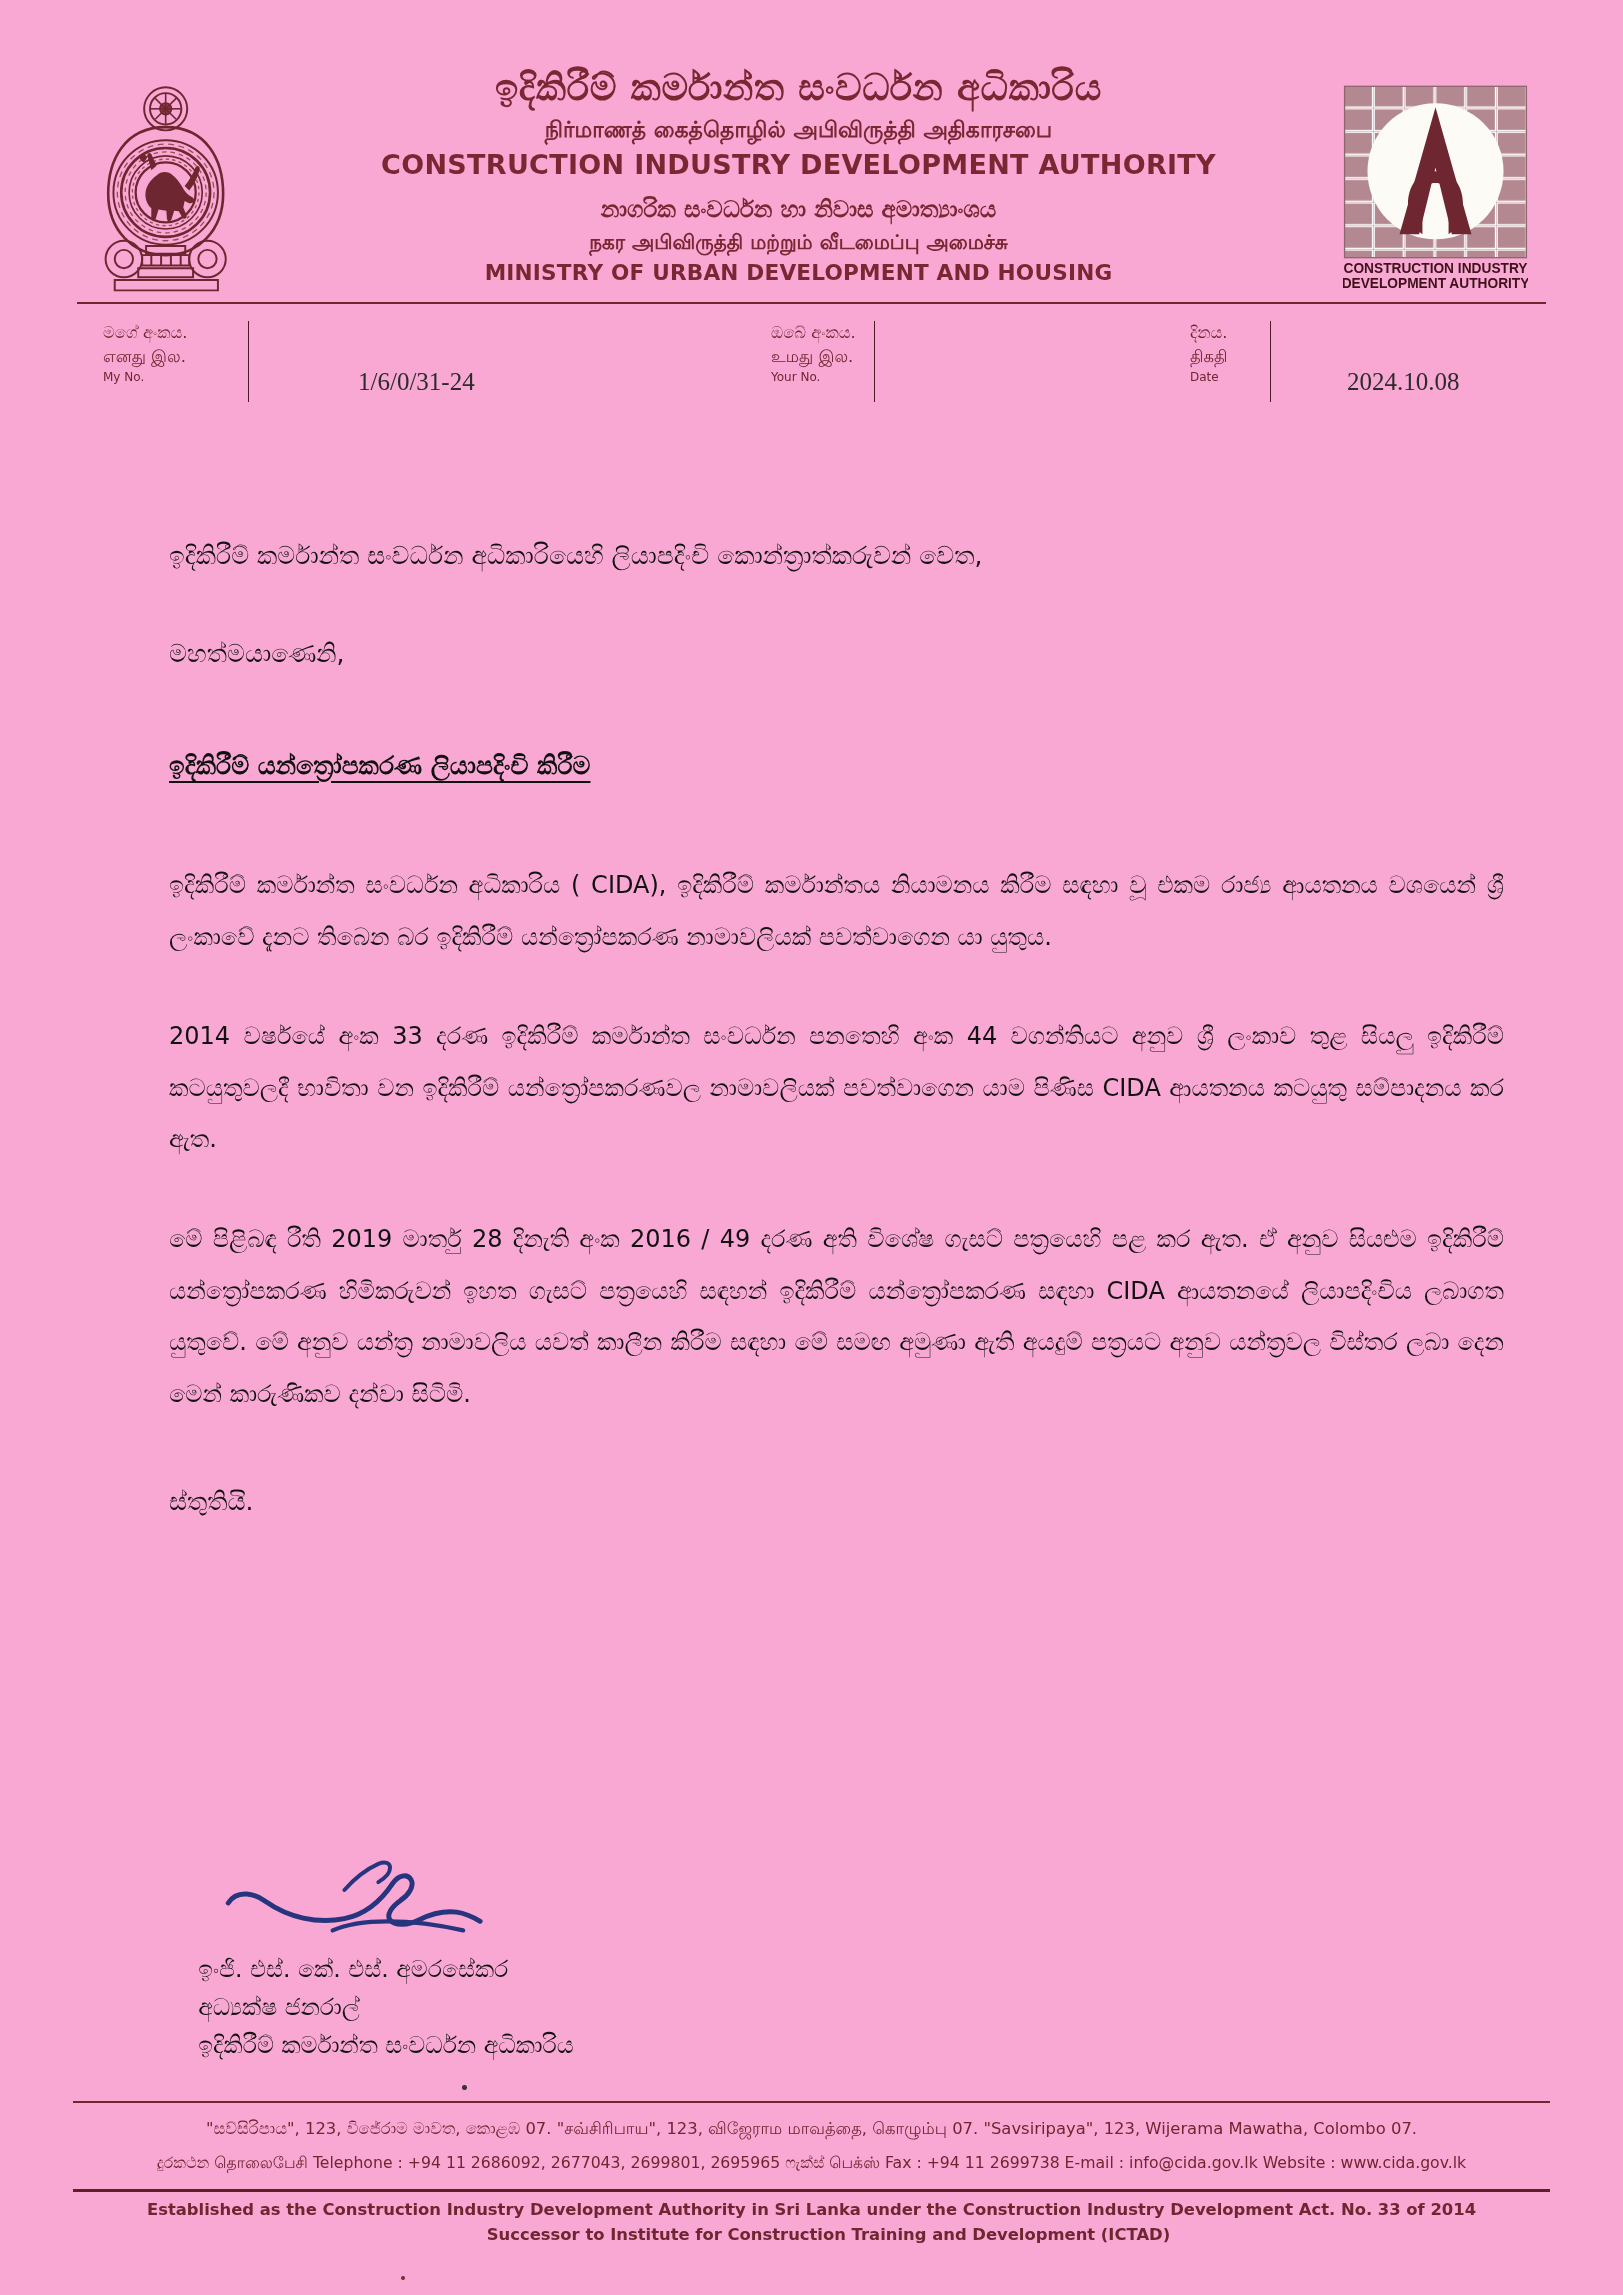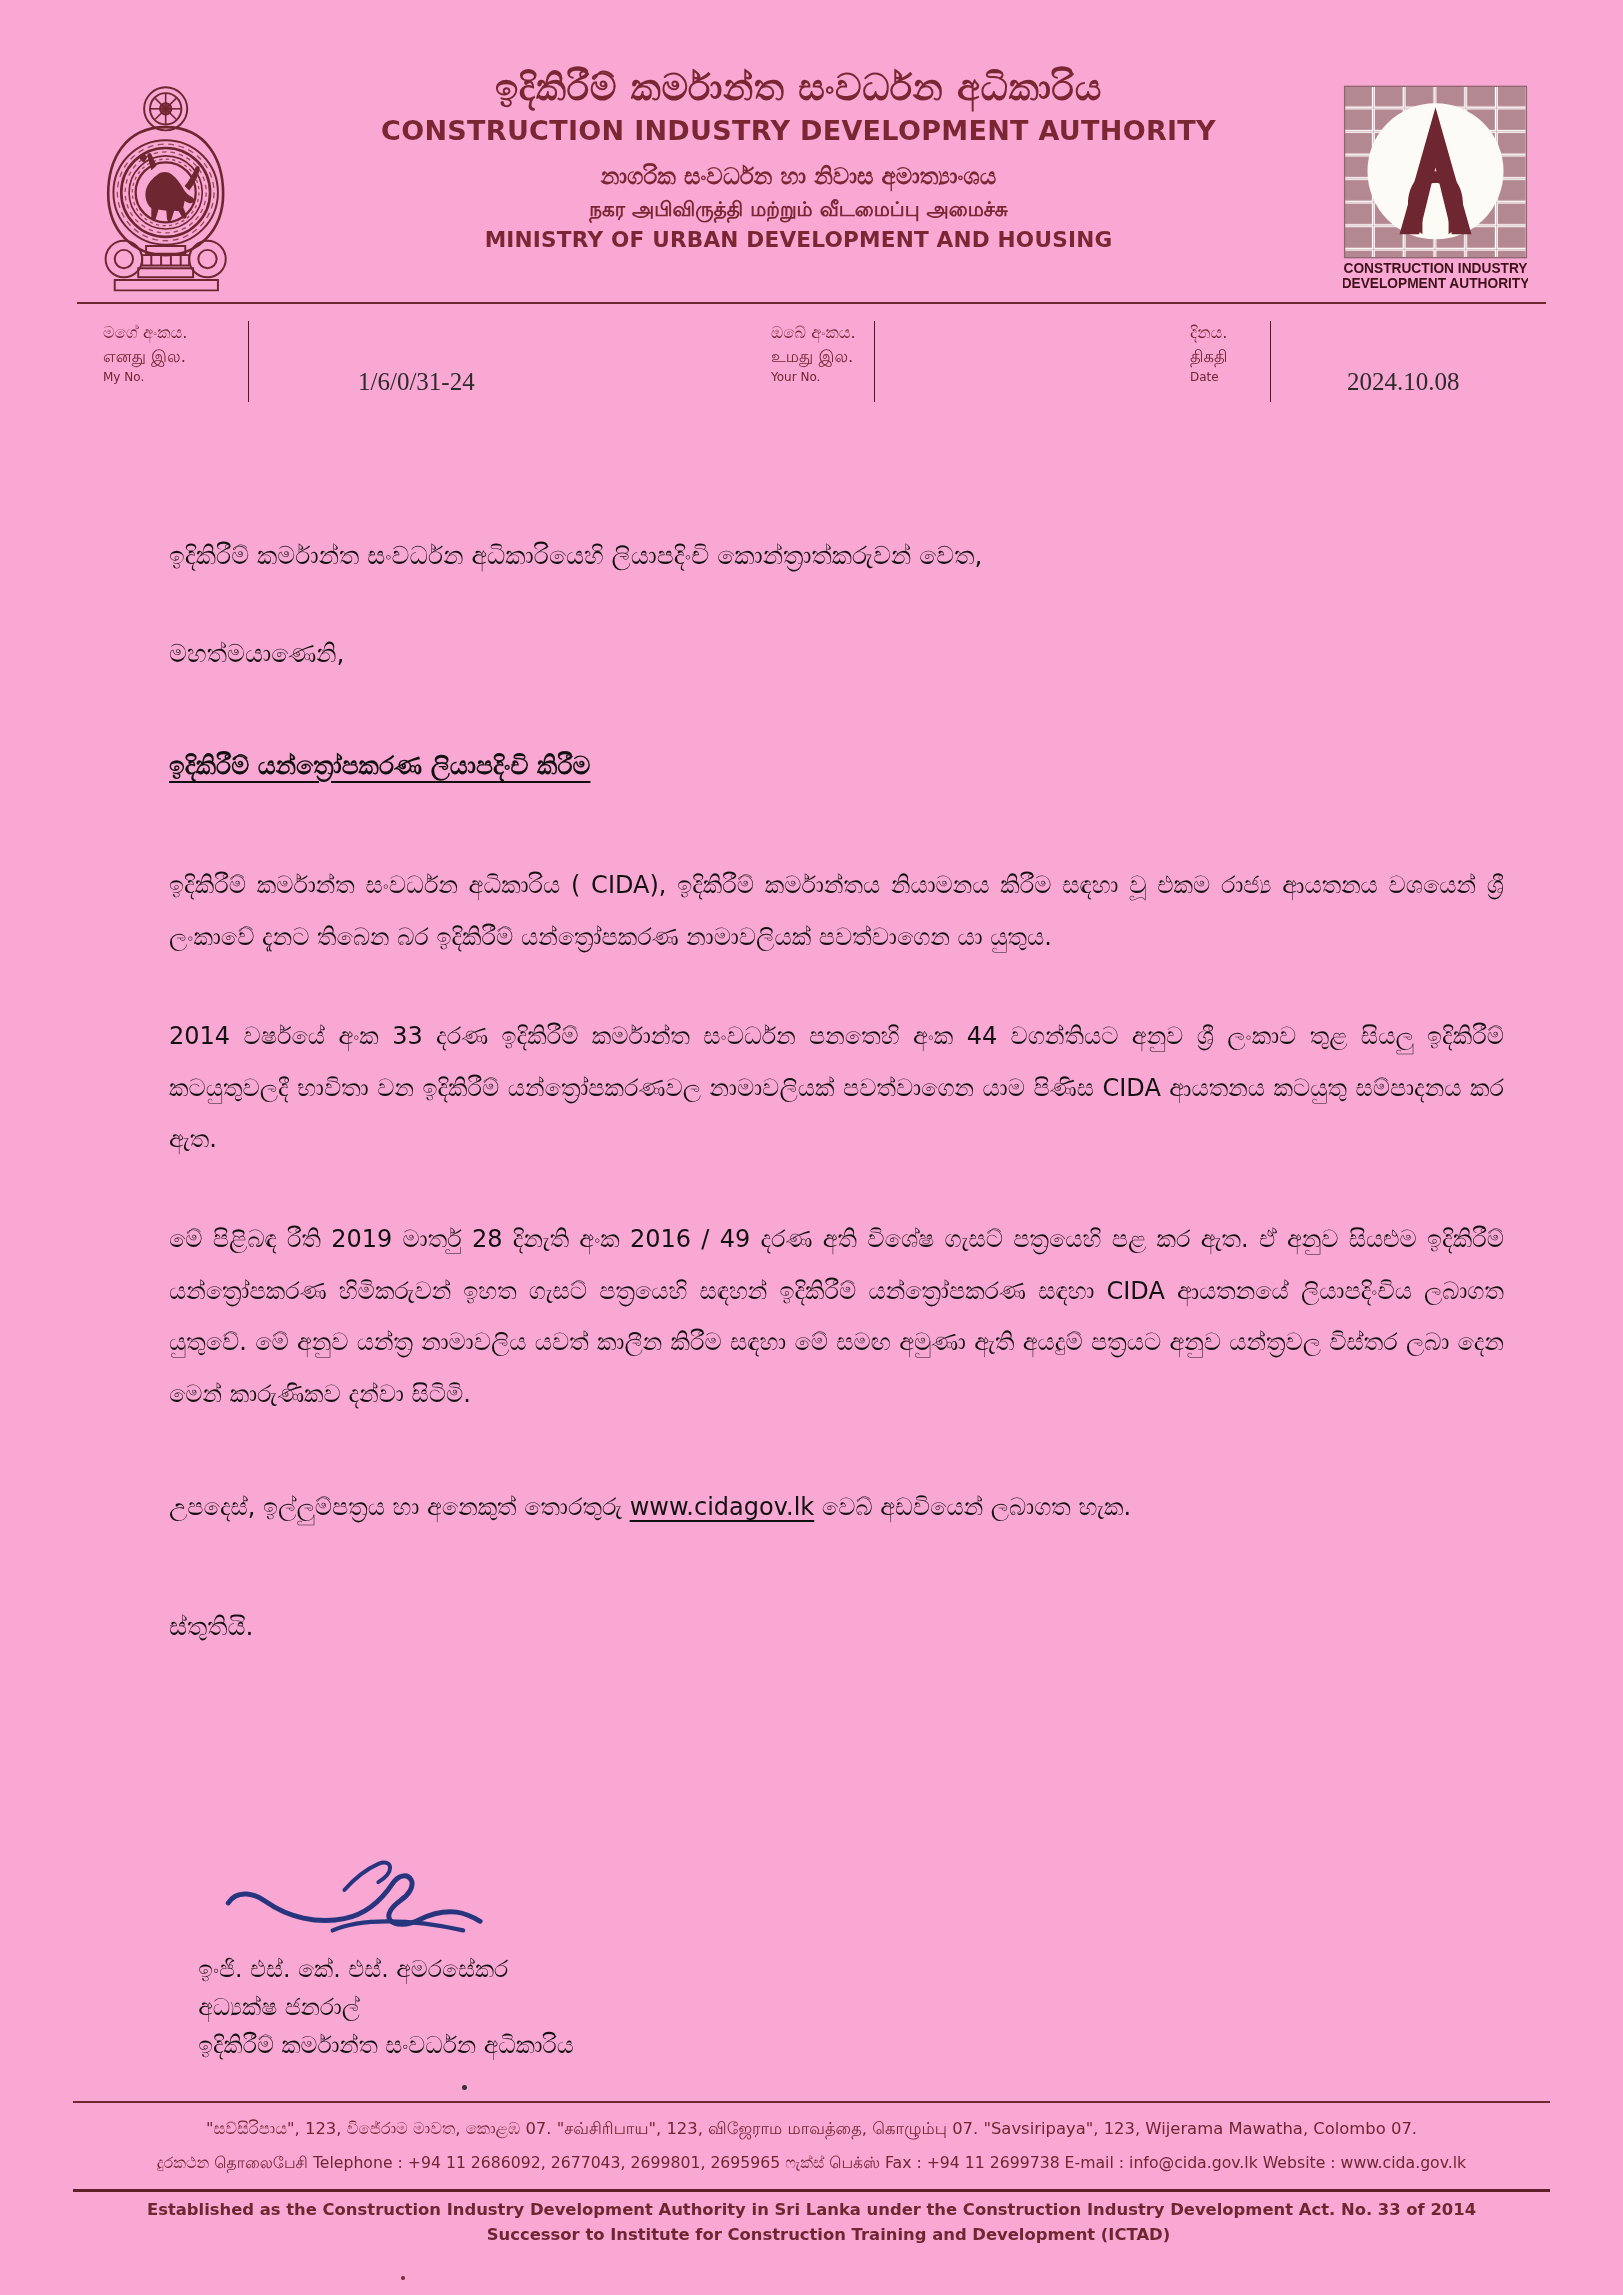--- a/index.html
+++ b/index.html
@@ -324,20 +324,21 @@
           <line x1="80" y1="262" x2="80" y2="278"></line>
           <line x1="95" y1="262" x2="95" y2="278"></line>
           <line x1="110" y1="262" x2="110" y2="278"></line>
           <line x1="125" y1="262" x2="125" y2="278"></line>
         </g>
       </svg>
     </div>
 
     <div class="head-text">
       <div class="h-si-1">ඉදිකිරීම් කර්මාන්ත සංවර්ධන අධිකාරිය</div>
+      <div class="h-ta-1">நிர்மாணத் கைத்தொழில் அபிவிருத்தி அதிகாரசபை</div>
       <div class="h-en-1">CONSTRUCTION INDUSTRY DEVELOPMENT AUTHORITY</div>
       <div class="h-si-2">නාගරික සංවර්ධන හා නිවාස අමාත්‍යාංශය</div>
       <div class="h-ta-2">நகர அபிவிருத்தி மற்றும் வீடமைப்பு அமைச்சு</div>
       <div class="h-en-2">MINISTRY OF URBAN DEVELOPMENT AND HOUSING</div>
     </div>
 
     <div class="cida-logo">
       <svg viewBox="0 0 282 318" width="185" height="208" xmlns="http://www.w3.org/2000/svg">
         <defs>
           <pattern id="brick" width="47" height="36" patternUnits="userSpaceOnUse">
@@ -389,23 +390,20 @@
 
   <div class="body-area">
     <div class="addressee">ඉදිකිරීම් කර්මාන්ත සංවර්ධන අධිකාරියෙහි ලියාපදිංචි කොන්ත්‍රාත්කරුවන් වෙත,</div>
     <div class="salutation">මහත්මයාණෙනි,</div>
     <div class="subject">ඉදිකිරීම් යන්ත්‍රෝපකරණ ලියාපදිංචි කිරීම</div>
 
     <p class="para">ඉදිකිරීම් කර්මාන්ත සංවර්ධන අධිකාරිය ( CIDA), ඉදිකිරීම් කර්මාන්තය නියාමනය කිරීම සඳහා වූ එකම රාජ්‍ය ආයතනය වශයෙන් ශ්‍රී ලංකාවේ දැනට තිබෙන බර ඉදිකිරීම් යන්ත්‍රෝපකරණ නාමාවලියක් පවත්වාගෙන යා යුතුය.</p>
     <p class="para">2014 වර්ෂයේ අංක 33 දරණ ඉදිකිරීම් කර්මාන්ත සංවර්ධන පනතෙහි අංක 44 වගන්තියට අනුව ශ්‍රී ලංකාව තුළ සියලු ඉදිකිරීම් කටයුතුවලදී භාවිතා වන ඉදිකිරීම් යන්ත්‍රෝපකරණවල නාමාවලියක් පවත්වාගෙන යාම පිණිස CIDA ආයතනය කටයුතු සම්පාදනය කර ඇත.</p>
     <p class="para last">මේ පිළිබඳ රීති 2019 මාර්තු 28 දිනැති අංක 2016 / 49 දරණ අති විශේෂ ගැසට් පත්‍රයෙහි පළ කර ඇත. ඒ අනුව සියළුම ඉදිකිරීම් යන්ත්‍රෝපකරණ හිමිකරුවන් ඉහත ගැසට් පත්‍රයෙහි සඳහන් ඉදිකිරීම් යන්ත්‍රෝපකරණ සඳහා CIDA ආයතනයේ ලියාපදිංචිය ලබාගත යුතුවේ. මේ අනුව යන්ත්‍ර නාමාවලිය යවත් කාලීන කිරීම සඳහා මේ සමඟ අමුණා ඇති අයදුම් පත්‍රයට අනුව යන්ත්‍රවල විස්තර ලබා දෙන මෙන් කාරුණිකව දන්වා සිටිමි.</p>
 
-    <div class="linkline">
-      <span>උපදෙස්, ඉල්ලුම්පත්‍රය හා අනෙකුත් තොරතුරු </span><a class="weblink" href="#">www.cidagov.lk</a><span> වෙබ් අඩවියෙන් ලබාගත හැක.</span>
-    </div>
 
     <div class="thanks">ස්තුතියි.</div>
   </div>
 
   <div class="sig-wrap">
     <div class="sig-mark">
       <svg viewBox="0 0 620 190" width="406" height="124" xmlns="http://www.w3.org/2000/svg">
         <g fill="none" stroke="#27357e" stroke-width="7" stroke-linecap="round">
           <path d="M10 118 c14 -22 42 -14 58 -2 c34 24 78 34 120 26 c36 -7 58 -30 74 -54 c8 -12 22 -16 28 -6 c6 10 -4 24 -16 32 c-14 10 -22 22 -16 30 c8 10 28 8 44 0 c18 -9 40 -14 58 -12 c14 2 26 8 36 14" stroke-width="7.5"></path>
           <path d="M188 98 c16 -18 34 -32 52 -40 c10 -4 18 -2 18 6 c0 8 -8 16 -18 22" stroke-width="6"></path>

